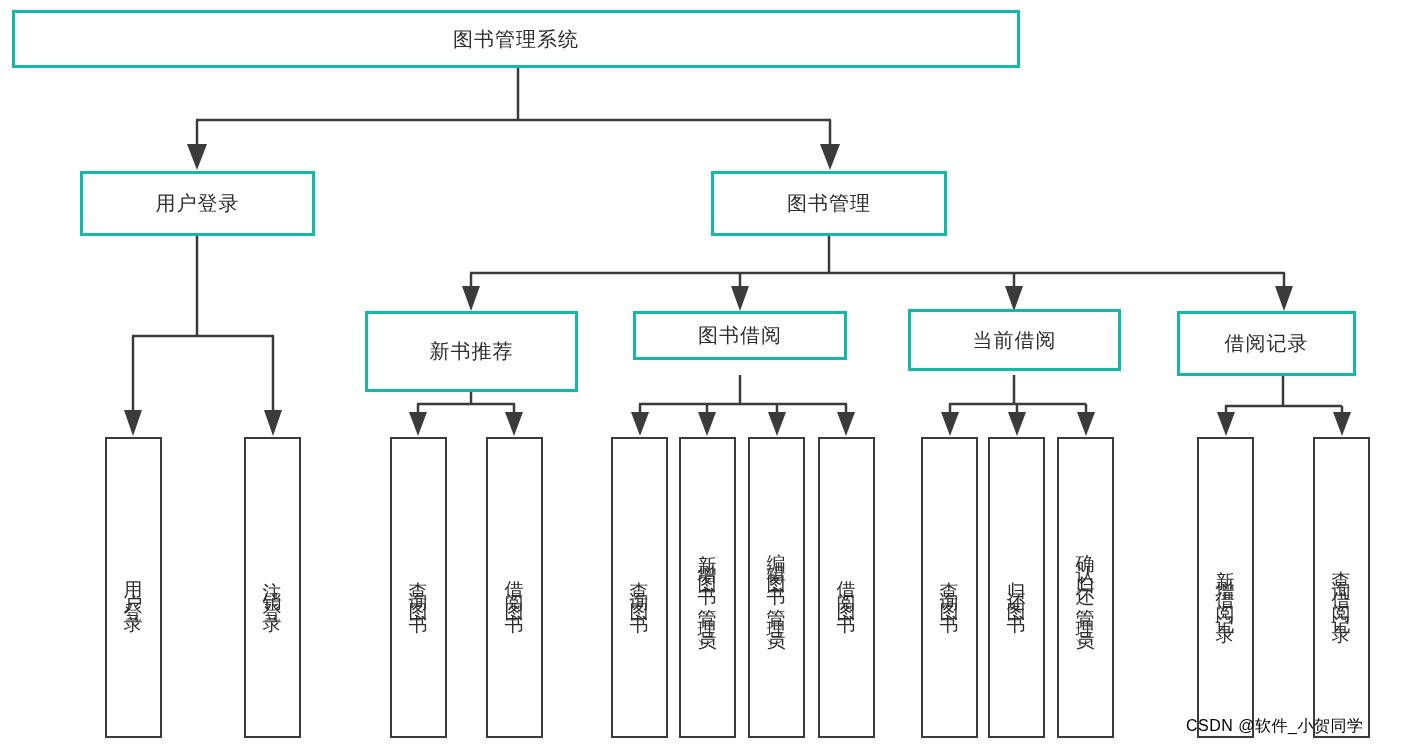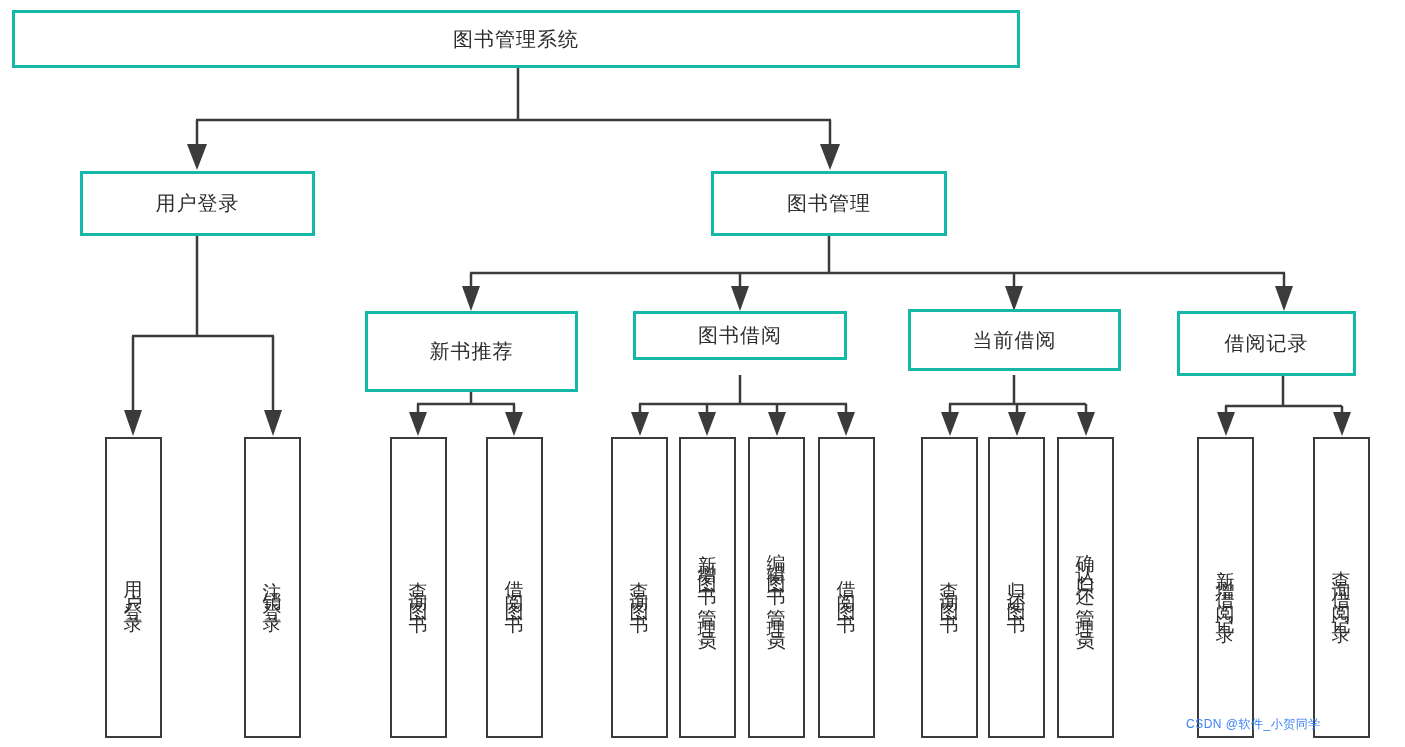--- a/index.html
+++ b/index.html
@@ -30,21 +30,21 @@
     position:absolute;left:50%;top:50%;
     transform:translate(-50%,-50%);
     writing-mode:vertical-rl;
     text-orientation:mixed;
     white-space:nowrap;
     font-size:19px;color:#2d2d2d;
     letter-spacing:11px;line-height:1;
   }
   .watermark{
     position:absolute;left:1186px;top:716px;
-    font-size:12px;color:#3b82f6;
+    font-size:16px;color:#000000;
     letter-spacing:0.5px;
     white-space:nowrap;
     z-index:5;
   }
 </style>
 </head>
 <body>
 
 <div class="stage">
 

